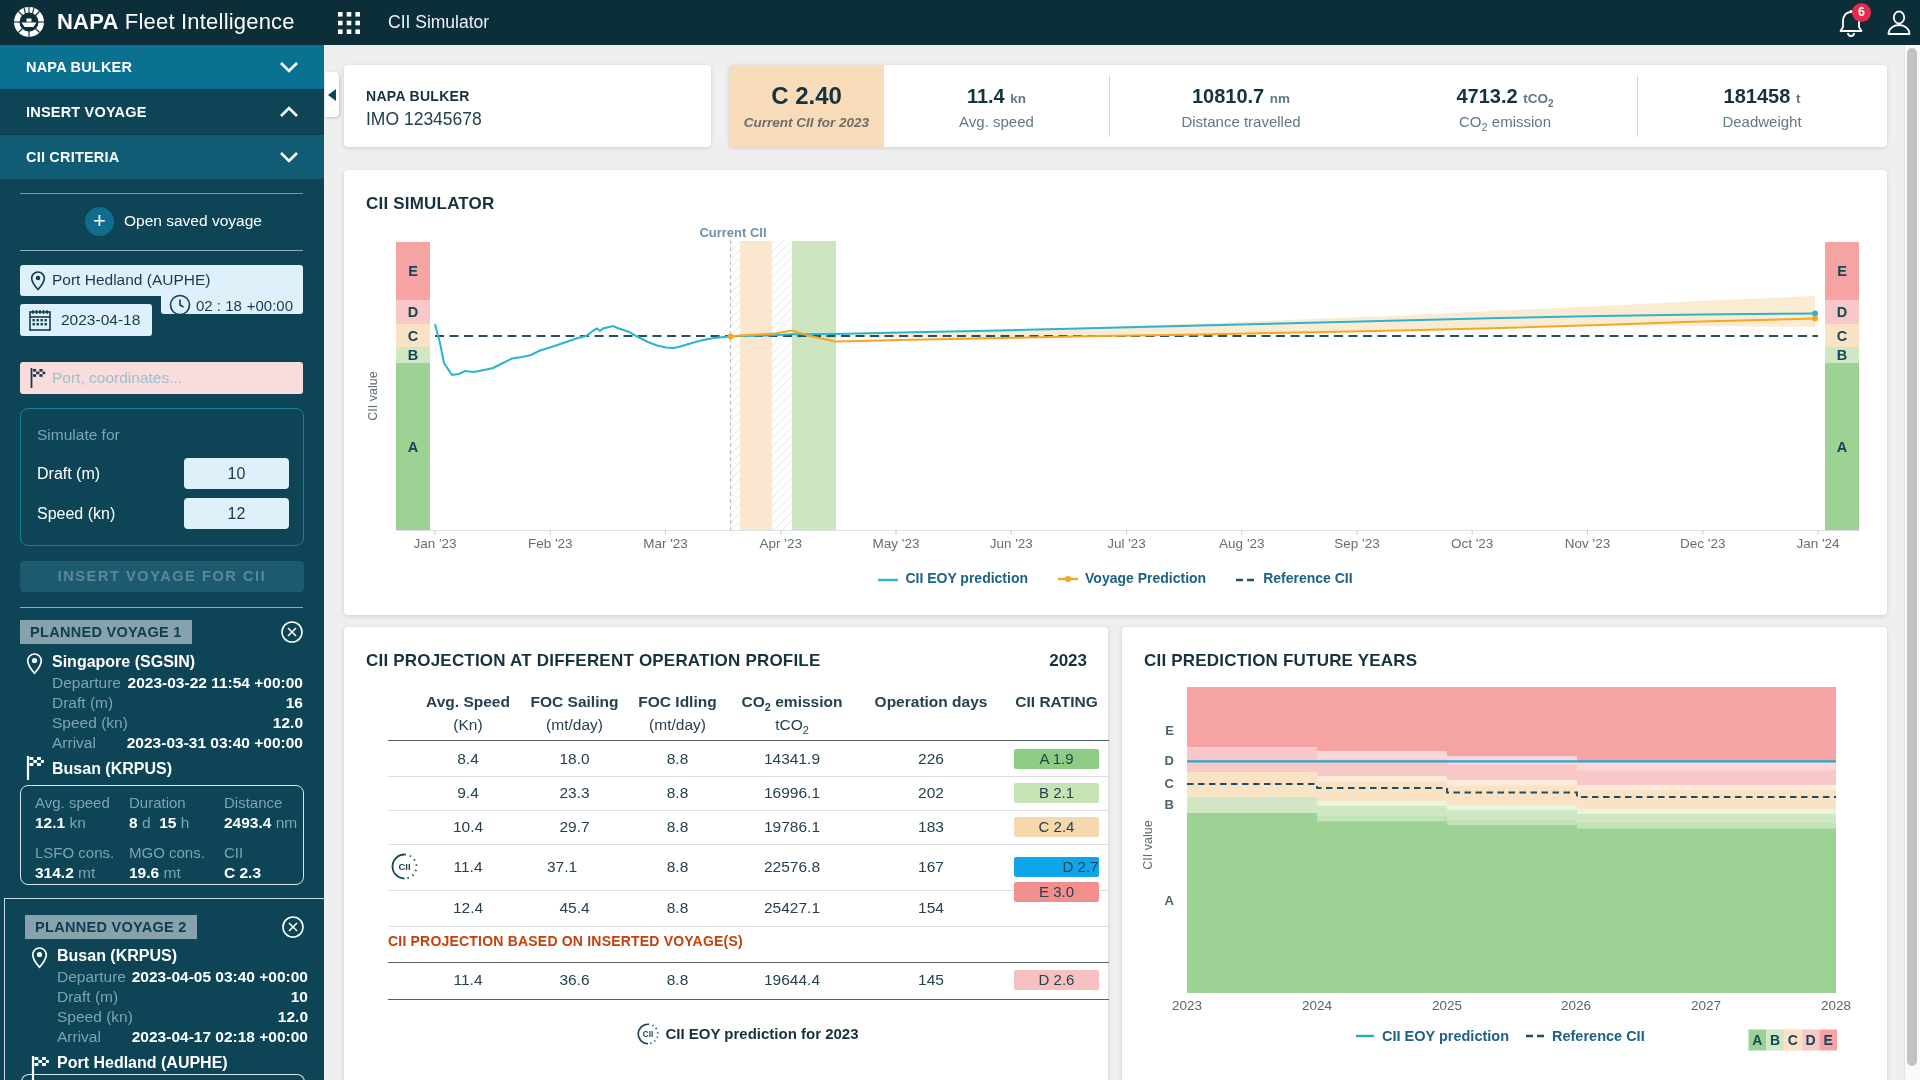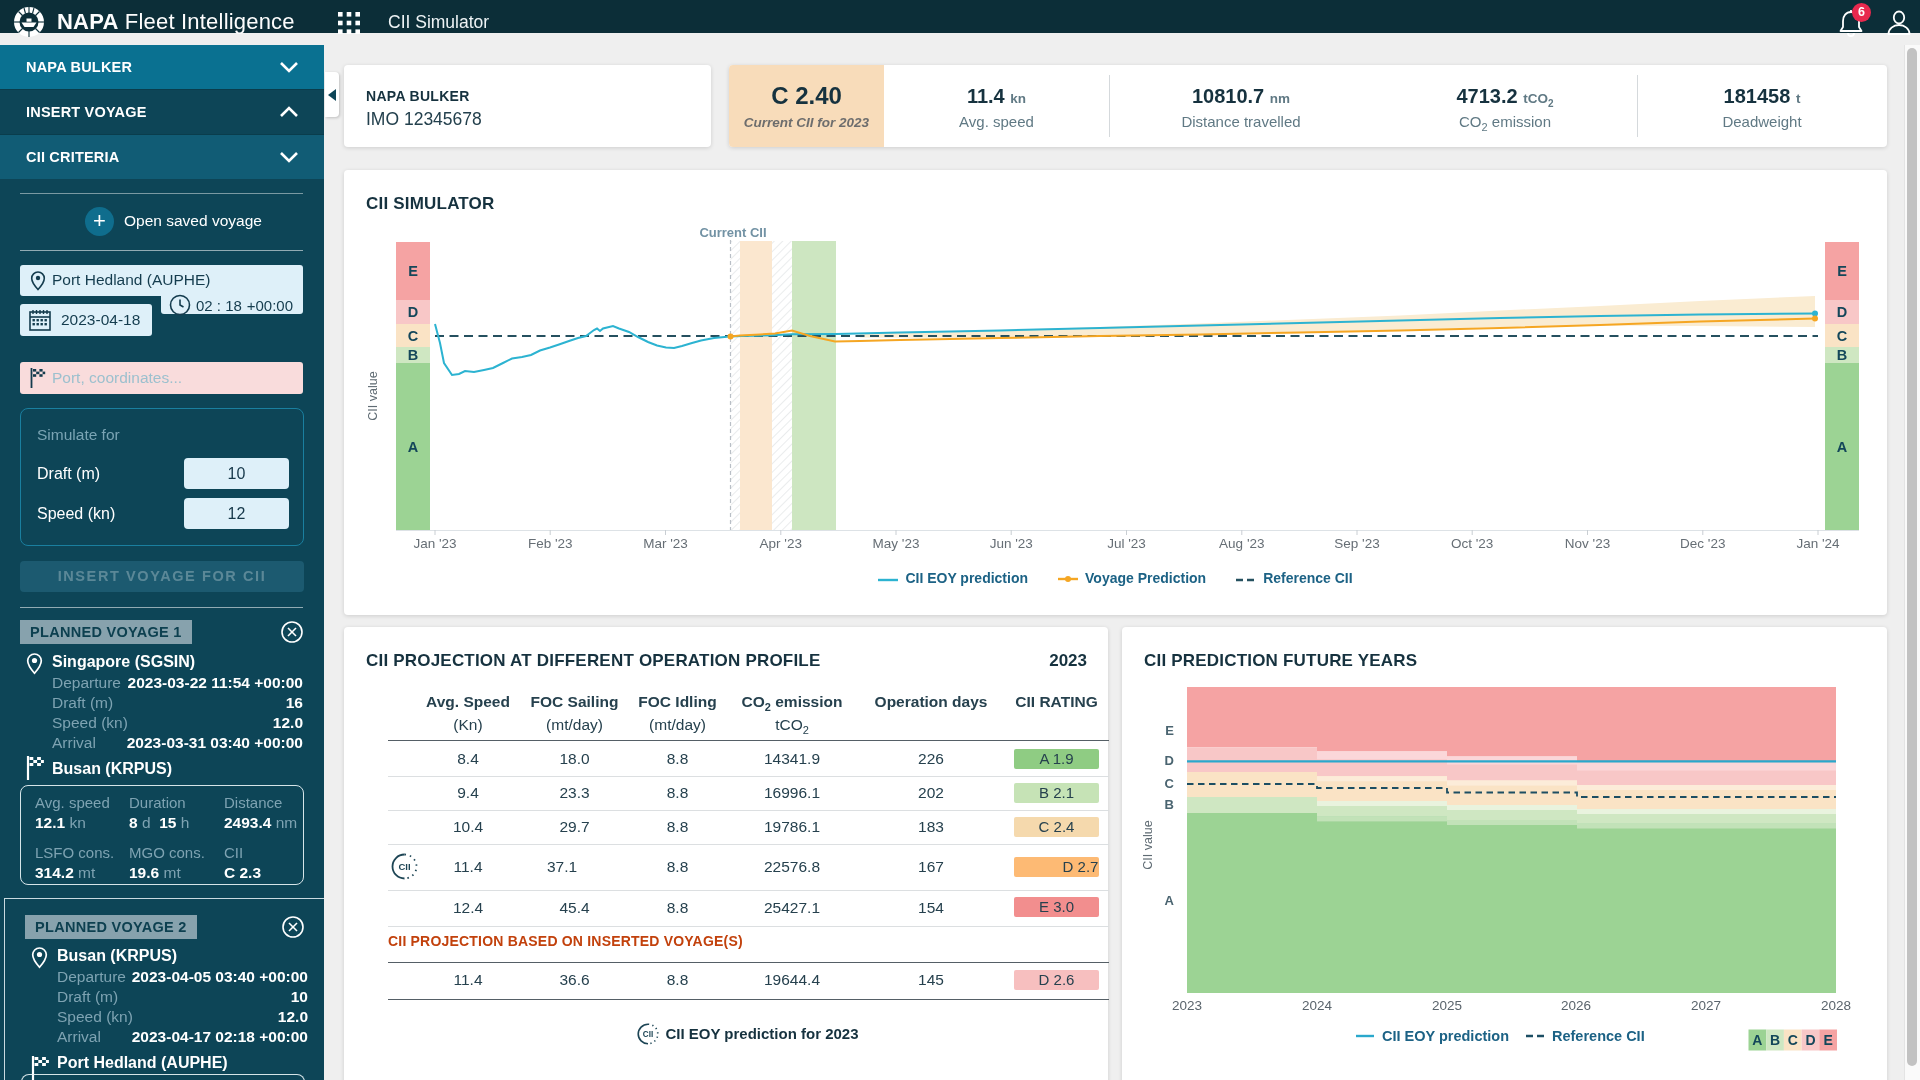--- a/index.html
+++ b/index.html
@@ -1,18 +1,18 @@
 <!DOCTYPE html>
 <html><head>
 <meta charset="utf-8">
 <style>
 * { margin:0; padding:0; box-sizing:border-box; }
 html,body { width:1920px; height:1080px; overflow:hidden; font-family:"Liberation Sans", sans-serif; background:#efefef; }
 
-#topbar { position:absolute; left:0; top:0; width:1920px; height:33px; background:#0c2e38; color:#fff; }
+#topbar { position:absolute; left:0; top:0; width:1920px; height:45px; background:#0c2e38; color:#fff; }
 #logo { position:absolute; left:13px; top:6px; }
 #brand { position:absolute; left:57px; top:9px; font-size:22px; color:#fdfdfd; letter-spacing:0.2px;}
 #brand b { font-weight:700; }
 #gridicon { position:absolute; left:338px; top:12px; }
 #apptitle { position:absolute; left:388px; top:12px; font-size:17.5px; color:#eef3f5; }
 #bellwrap { position:absolute; left:1836px; top:7px; }
 #badge { position:absolute; left:1852px; top:3px; width:19px; height:19px; border-radius:50%; background:#e8294e; color:#fff; font-size:12.5px; font-weight:700; text-align:center; line-height:19px; }
 #personwrap { position:absolute; left:1884px; top:8px; }
 
 #sidebar { position:absolute; left:0; top:45px; width:324px; height:1035px; background:#0d4557; color:#fff; }
@@ -441,28 +441,28 @@
 <div class="tc" style="left:231.5px;top:191px;width:160px;">8.8</div>
 <div class="tc" style="left:346px;top:191px;width:160px;">19786.1</div>
 <div class="tc" style="left:485px;top:191px;width:160px;">183</div>
 <div class="chip" style="left:648px;top:190px;background:#f5d9ad;">C 2.4</div>
 <div style="position:absolute;left:22px;top:216.5px;width:721px;border-top:1px solid #dcdfe1;"></div>
 <div class="tc" style="left:22px;top:230.5px;width:160px;">11.4</div>
 <div class="tc" style="left:116px;top:230.5px;width:160px;">37.1</div>
 <div class="tc" style="left:231.5px;top:230.5px;width:160px;">8.8</div>
 <div class="tc" style="left:346px;top:230.5px;width:160px;">22576.8</div>
 <div class="tc" style="left:485px;top:230.5px;width:160px;">167</div>
-<div class="chip" style="left:648px;top:229.5px;background:#fdba74;padding-left:48px;">D 2.7</div>
+<div class="chip" style="left:648px;top:229.5px;background:#0ea5e9;padding-left:48px;">D 2.7</div>
 <div style="position:absolute;left:22px;top:262.5px;width:721px;border-top:1px solid #dcdfe1;"></div>
 <div class="tc" style="left:22px;top:271.5px;width:160px;">12.4</div>
 <div class="tc" style="left:128.5px;top:271.5px;width:160px;">45.4</div>
 <div class="tc" style="left:231.5px;top:271.5px;width:160px;">8.8</div>
 <div class="tc" style="left:346px;top:271.5px;width:160px;">25427.1</div>
 <div class="tc" style="left:485px;top:271.5px;width:160px;">154</div>
-<div class="chip" style="left:648px;top:270px;background:#f28e8e;">E 3.0</div>
+<div class="chip" style="left:648px;top:255px;background:#f28e8e;">E 3.0</div>
 <div style="position:absolute;left:22px;top:298.5px;width:721px;border-top:1px solid #dcdfe1;"></div>
 <svg style="position:absolute;left:25px;top:226px;" width="27" height="27" viewBox="0 0 27 27">
 <path d="M13.5 1.5 a12 12 0 1 0 0 24" fill="none" stroke="#1d4555" stroke-width="1.8"></path>
 <path d="M13.5 1.5 a12 12 0 0 1 0 24" fill="none" stroke="#1d4555" stroke-width="1.8" stroke-dasharray="1.5 4"></path>
 <text x="13.5" y="17" font-size="9.5" font-weight="bold" fill="#1d4555" text-anchor="middle">CII</text>
 </svg>
 <div style="position:absolute;left:22px;top:306px;font-size:14px;font-weight:bold;color:#c2410c;letter-spacing:0.2px;">CII PROJECTION BASED ON INSERTED VOYAGE(S)</div>
 <div style="position:absolute;left:22px;top:335px;width:721px;border-top:1px solid #555f66;"></div>
 <div class="tc" style="left:22px;top:343.5px;width:160px;">11.4</div>
 <div class="tc" style="left:128.5px;top:343.5px;width:160px;">36.6</div>

